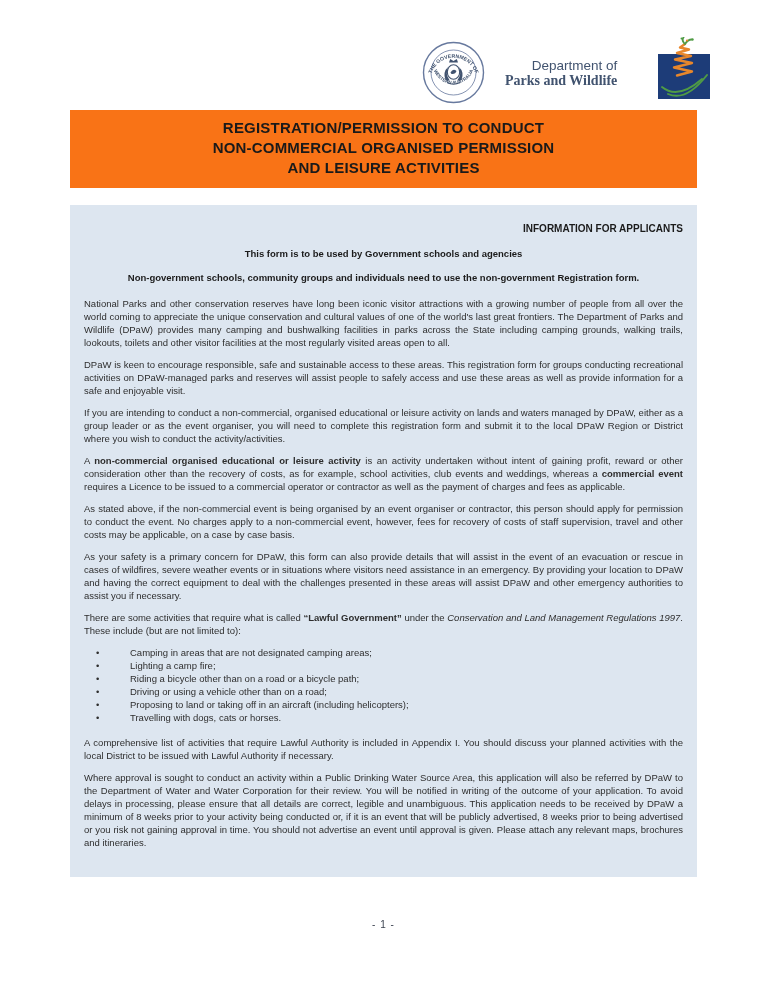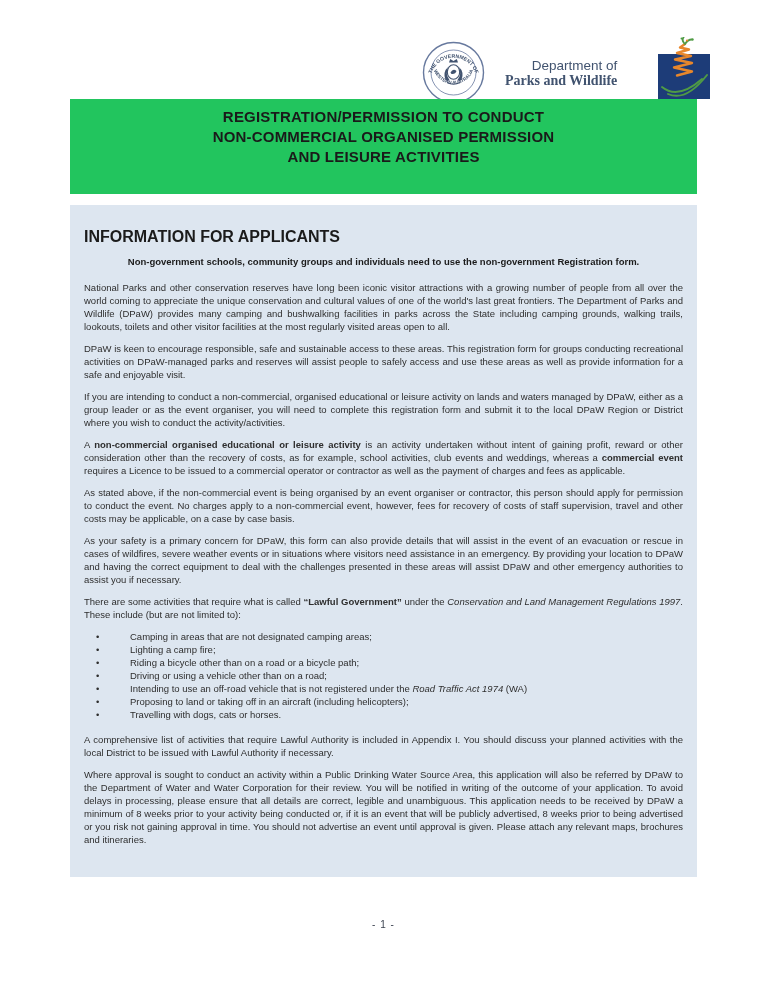--- a/index.html
+++ b/index.html
@@ -8,30 +8,30 @@
   .page { position:relative; width:768px; height:994px; background:#ffffff; overflow:hidden; margin:0 auto; }
 
   
   .crest { position:absolute; left:422px; top:41px; width:63px; height:63px; }
   .dept { position:absolute; left:505px; top:58px; color:#41536f; }
   .dept-l1 { font-size:13.5px; line-height:15px; font-weight:500;text-align:right; }
   .dept-l2 { font-size:14px; line-height:15px; font-weight:bold;font-family:Liberation Serif, serif; }
   .banksia { position:absolute; left:654px; top:37px; width:60px; height:66px; }
 
   
-  .title-box { position:absolute; left:70px; top:99px; width:627px; background:#22c55e;
-               padding:8px 6px 27px; text-align:center; font-weight:bold; font-size:15px;
+  .title-box { position:absolute; left:70px; top:110px; width:627px; background:#f97316;
+               padding:8px 6px 10px; text-align:center; font-weight:bold; font-size:15px;
                line-height:20px; color:#1a1a1a; letter-spacing:0.2px; }
 
   
   .info-box { position:absolute; left:70px; top:205px; width:627px; min-height:672px;
               background:#dde6f0; padding:15px 14px 12px; color:#2e2e2e;
               font-size:9.5px; line-height:13px; }
-  .info-heading { font-size:16px; line-height:14px; font-weight:bold; text-align:left;
-                  color:#1b1b1b; margin:10px 0 11px; }
+  .info-heading { font-size:10px; line-height:14px; font-weight:bold; text-align:right;
+                  color:#1b1b1b; margin:2px 0 11px; }
   .info-sub { font-size:9.5px; font-weight:bold; text-align:center; color:#1b1b1b; margin:0 0 11px; }
   .info-sub.last { margin-bottom:13px; }
   .paras p { margin:0 0 9px; text-align:justify; }
   .bullets { list-style:none; margin:3px 0 12px; padding:0; }
   .bullets li { position:relative; padding-left:46px; line-height:13px; }
   .bullets li::before { content:"\2022"; position:absolute; left:12px; }
 
   .footer { position:absolute; left:70px; top:919px; width:627px; text-align:center;
             font-size:10px; color:#3c4350; letter-spacing:1px; }
 </style>
@@ -90,38 +90,38 @@
   </div>
 
   <div class="title-box">
     <div>REGISTRATION/PERMISSION TO CONDUCT</div>
     <div>NON-COMMERCIAL ORGANISED PERMISSION</div>
     <div>AND LEISURE ACTIVITIES</div>
   </div>
 
   <div class="info-box">
     <div class="info-heading">INFORMATION FOR APPLICANTS</div>
+    <div class="info-sub">This form is to be used by Government schools and agencies</div>
     <div class="info-sub last">Non-government schools, community groups and individuals need to use the non-government Registration form.</div>
 
     <div class="paras">
         <p>National Parks and other conservation reserves have long been iconic visitor attractions with a growing number of people from all over the world coming to appreciate the unique conservation and cultural values of one of the world's last great frontiers. The Department of Parks and Wildlife (DPaW) provides many camping and bushwalking facilities in parks across the State including camping grounds, walking trails, lookouts, toilets and other visitor facilities at the most regularly visited areas open to all.</p>
         <p>DPaW is keen to encourage responsible, safe and sustainable access to these areas. This registration form for groups conducting recreational activities on DPaW-managed parks and reserves will assist people to safely access and use these areas as well as provide information for a safe and enjoyable visit.</p>
         <p>If you are intending to conduct a non-commercial, organised educational or leisure activity on lands and waters managed by DPaW, either as a group leader or as the event organiser, you will need to complete this registration form and submit it to the local DPaW Region or District where you wish to conduct the activity/activities.</p>
         <p>A <b>non-commercial organised educational or leisure activity</b> is an activity undertaken without intent of gaining profit, reward or other consideration other than the recovery of costs, as for example, school activities, club events and weddings, whereas a <b>commercial event</b> requires a Licence to be issued to a commercial operator or contractor as well as the payment of charges and fees as applicable.</p>
         <p>As stated above, if the non-commercial event is being organised by an event organiser or contractor, this person should apply for permission to conduct the event. No charges apply to a non-commercial event, however, fees for recovery of costs of staff supervision, travel and other costs may be applicable, on a case by case basis.</p>
         <p>As your safety is a primary concern for DPaW, this form can also provide details that will assist in the event of an evacuation or rescue in cases of wildfires, severe weather events or in situations where visitors need assistance in an emergency. By providing your location to DPaW and having the correct equipment to deal with the challenges presented in these areas will assist DPaW and other emergency authorities to assist you if necessary.</p>
         <p>There are some activities that require what is called <b>“Lawful Government”</b> under the <i>Conservation and Land Management Regulations 1997</i>. These include (but are not limited to):</p>
       </div>
 
     <ul class="bullets">
         <li>Camping in areas that are not designated camping areas;</li>
         <li>Lighting a camp fire;</li>
         <li>Riding a bicycle other than on a road or a bicycle path;</li>
         <li>Driving or using a vehicle other than on a road;</li>
-        <li>Intending to use an off-road vehicle that is not registered under the <i>Road Traffic Act 1974</i> (WA)</li>
         <li>Proposing to land or taking off in an aircraft (including helicopters);</li>
         <li>Travelling with dogs, cats or horses.</li>
       </ul>
 
     <div class="paras">
         <p>A comprehensive list of activities that require Lawful Authority is included in Appendix I. You should discuss your planned activities with the local District to be issued with Lawful Authority if necessary.</p>
         <p>Where approval is sought to conduct an activity within a Public Drinking Water Source Area, this application will also be referred by DPaW to the Department of Water and Water Corporation for their review. You will be notified in writing of the outcome of your application. To avoid delays in processing, please ensure that all details are correct, legible and unambiguous. This application needs to be received by DPaW a minimum of 8 weeks prior to your activity being conducted or, if it is an event that will be publicly advertised, 8 weeks prior to being advertised or you risk not gaining approval in time. You should not advertise an event until approval is given. Please attach any relevant maps, brochures and itineraries.</p>
       </div>
   </div>
 

